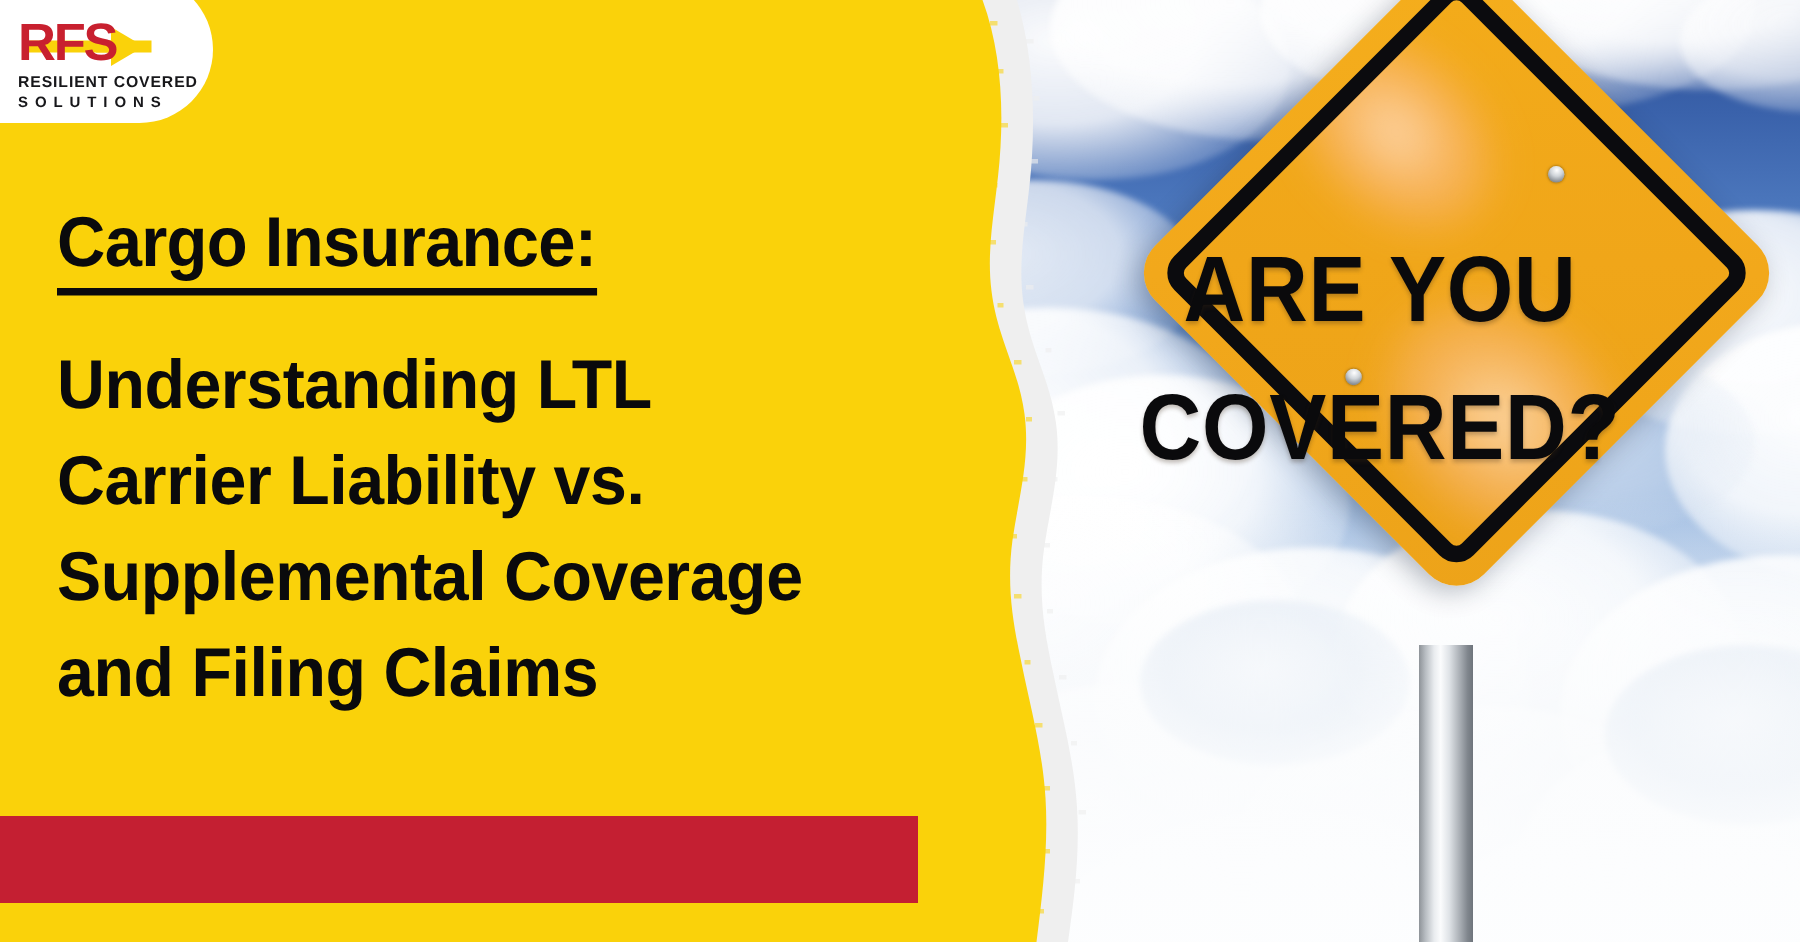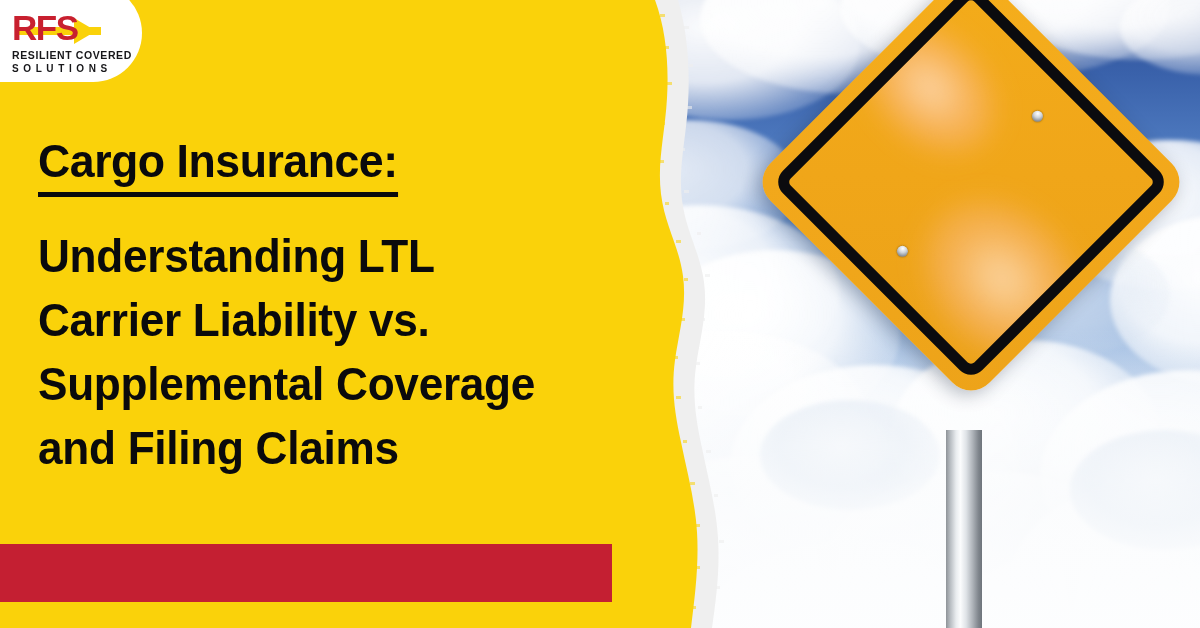--- a/index.html
+++ b/index.html
@@ -220,20 +220,21 @@
   .logo-inner {
     position: absolute;
     left: 52px;
     top: 26px;
     width: 120px;
   }
   .logo-mark {
     position: relative;
     height: 36px;
     display: flex;
+    align-items: center;
   }
   .logo-rfs {
     font-family: "Liberation Sans", sans-serif;
     font-weight: bold;
     font-size: 35px;
     line-height: 35px;
     letter-spacing: -1.5px;
     color: #C8202F;
     position: relative;
     z-index: 2;
@@ -367,20 +368,24 @@
       <div class="sign-post"></div>
       <div class="sign-board">
         <div class="sign-face">
           <div class="flare-a"></div>
           <div class="flare-b"></div>
         </div>
         <div class="rivet top"></div>
         <div class="rivet bottom"></div>
       </div>
 
+      <div class="sign-text">
+        <span class="sign-line l1">ARE YOU</span>
+        <span class="sign-line l2">COVERED?</span>
+      </div>
     </div>
   </div>
 
   <svg class="torn-layer" width="1200" height="628" viewBox="0 0 1200 628" xmlns="http://www.w3.org/2000/svg">
 
     <path d="
       M0,0
       L678,0
       C688,34 690,70 688,104
       C686,140 678,168 682,200

